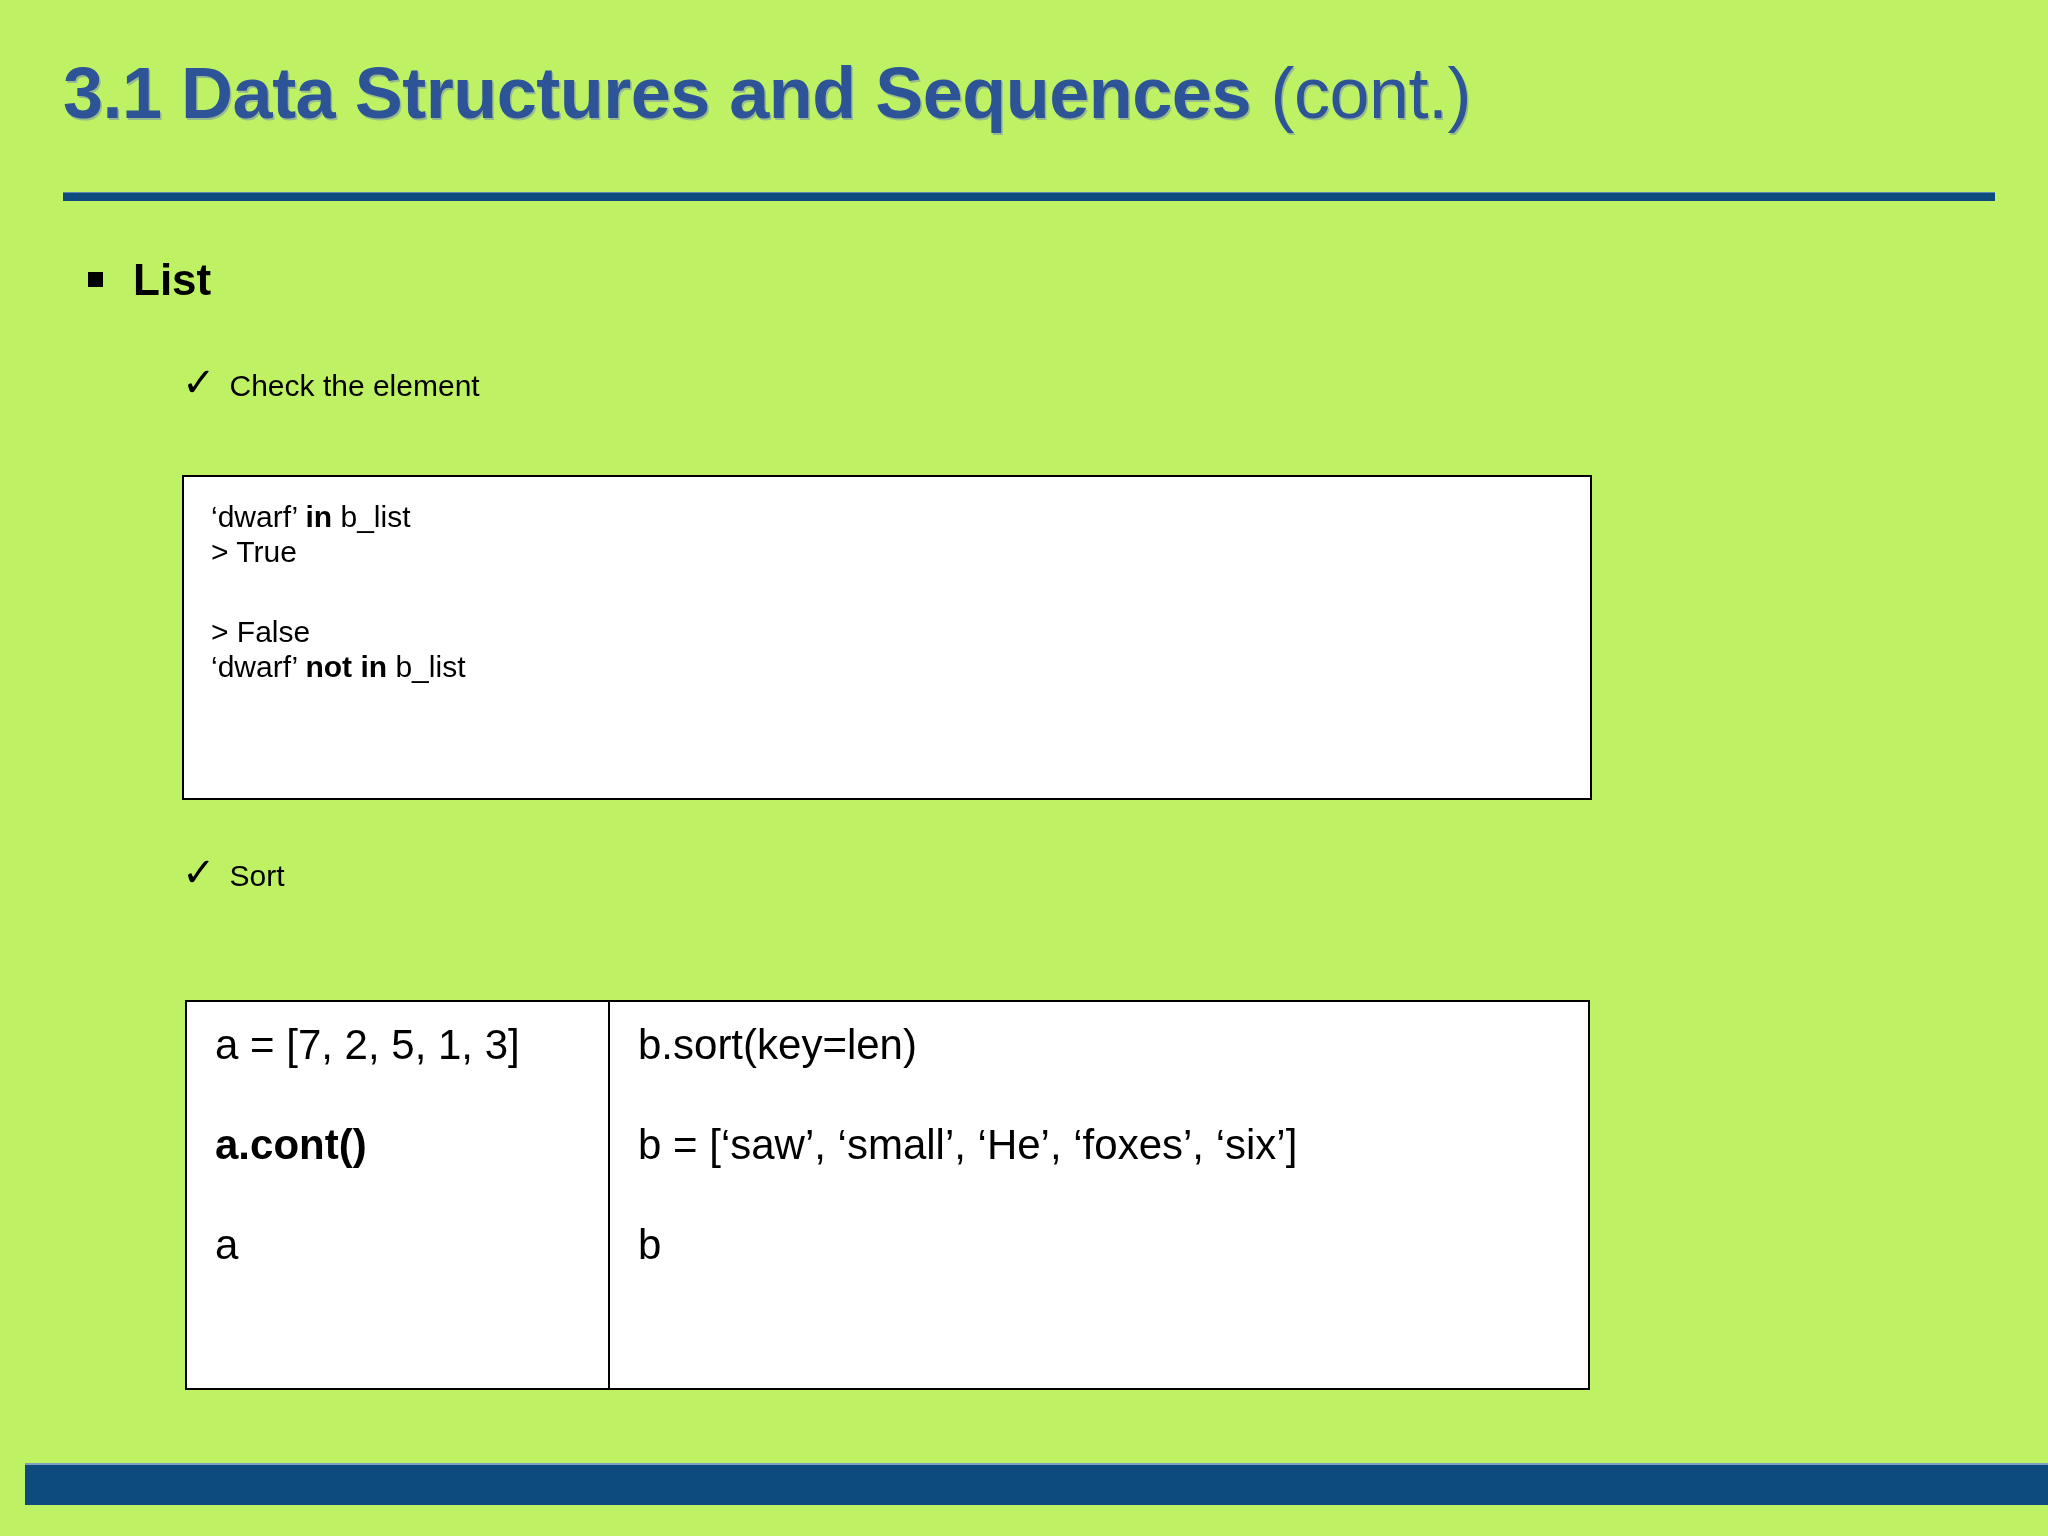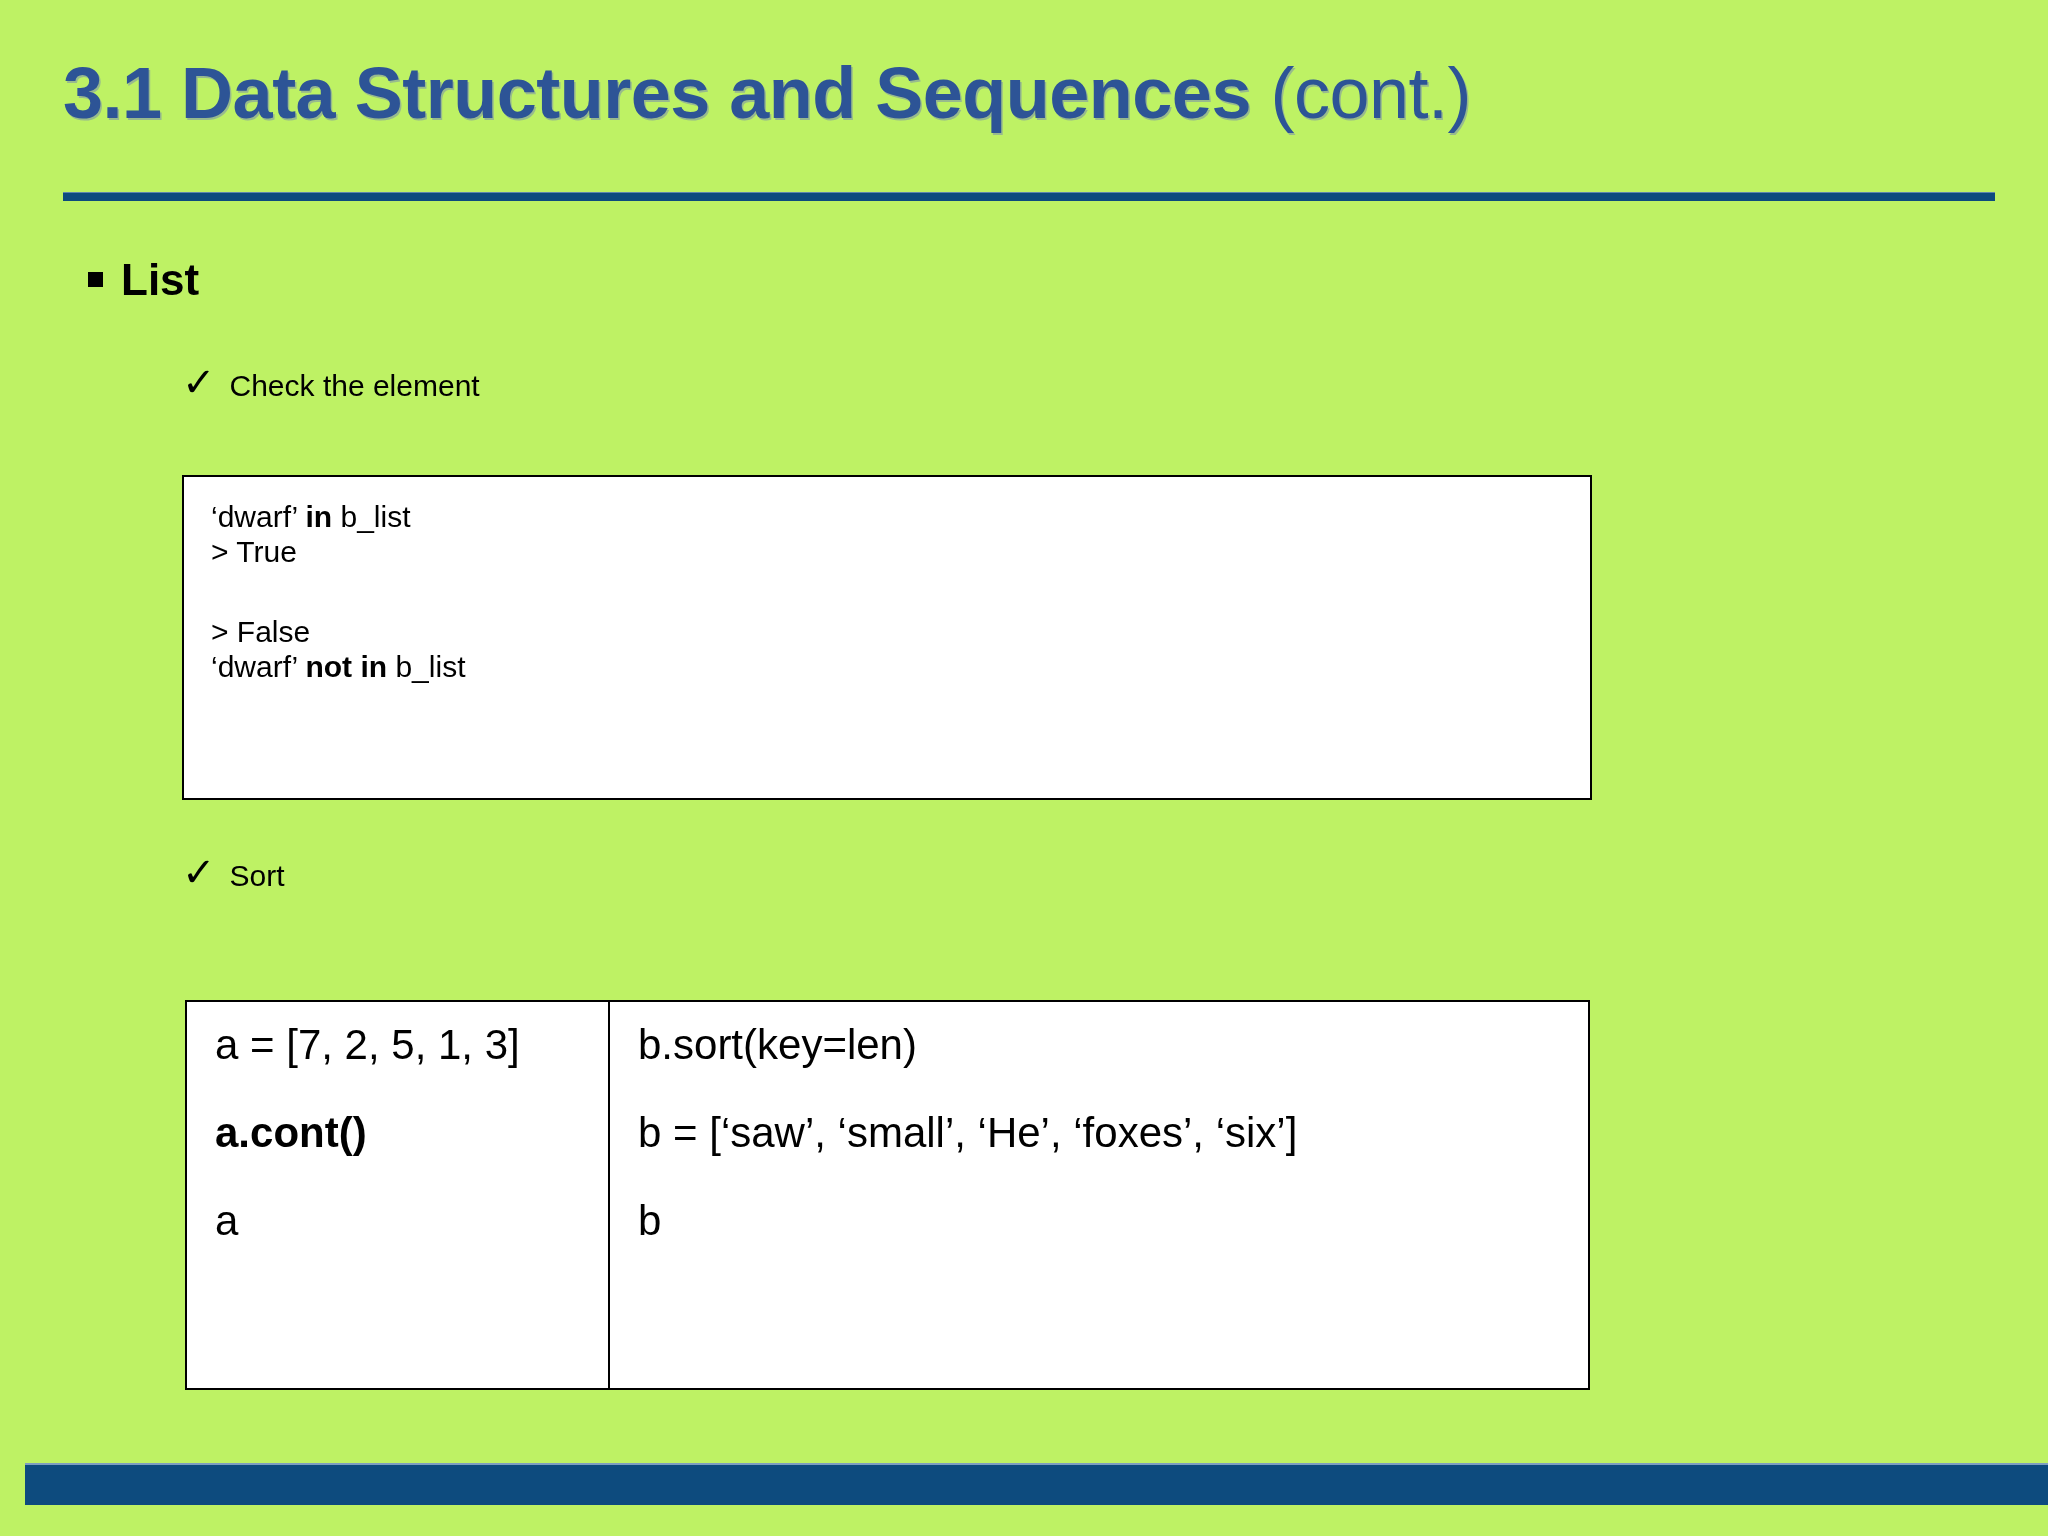--- a/index.html
+++ b/index.html
@@ -54,21 +54,21 @@
     box-sizing: border-box;
   }
 
   
   .bullet-l1 {
     position: absolute;
     left: 88px;
     top: 258px;
     display: flex;
     align-items: baseline;
-    gap: 18px;
+    gap: 30px;
   }
   .sq-bullet {
     width: 15px;
     height: 15px;
     background: #000;
     display: inline-block;
     position: relative;
     top: -8px;
     flex: 0 0 auto;
   }
@@ -126,20 +126,21 @@
     border: 2px solid #000000;
     box-sizing: border-box;
     background: #ffffff;
     display: flex;
   }
   .col {
     box-sizing: border-box;
     padding: 22px 0 0 28px;
     display: flex;
     flex-direction: column;
+    gap: 12px;
   }
   .col-left {
     width: 423px;
     border-right: 2px solid #000000;
   }
   .col-right {
     flex: 1 1 auto;
   }
   .cell {
     font-size: 42px;

